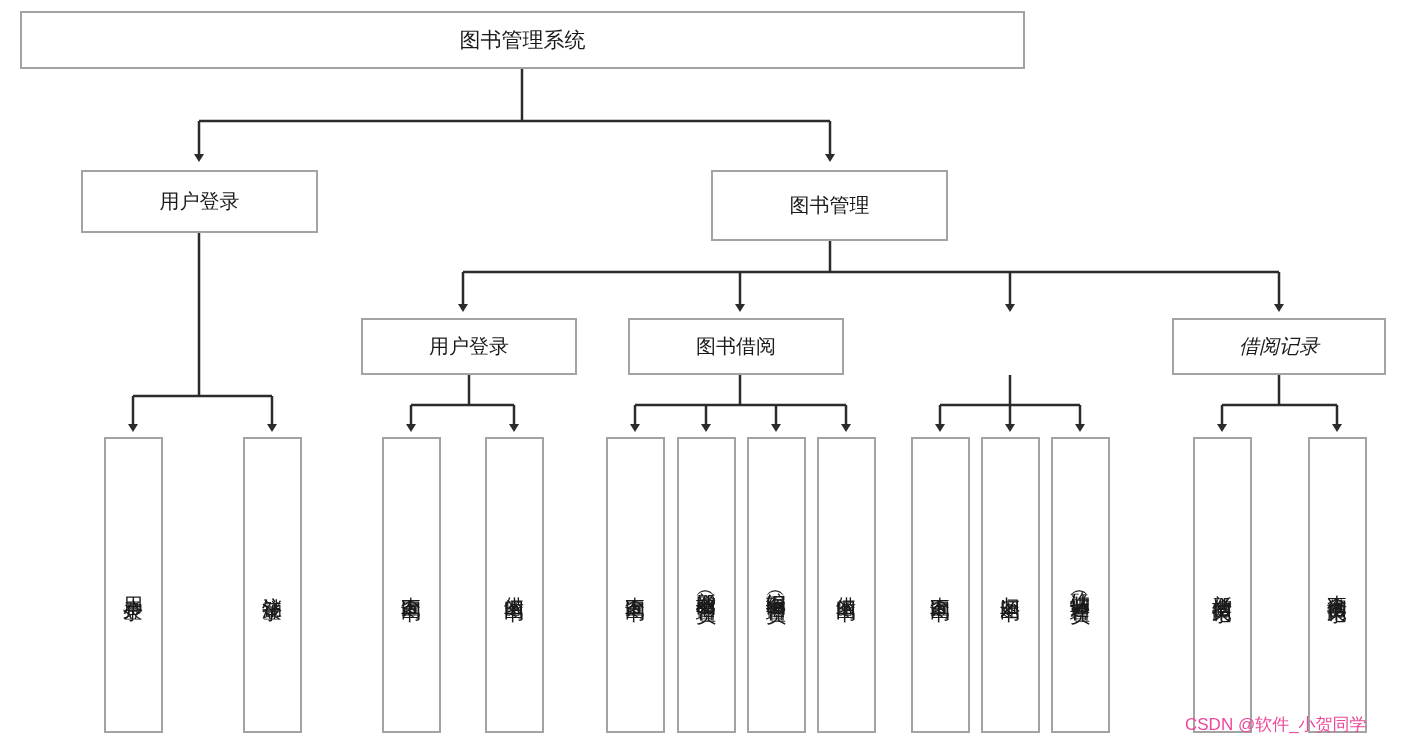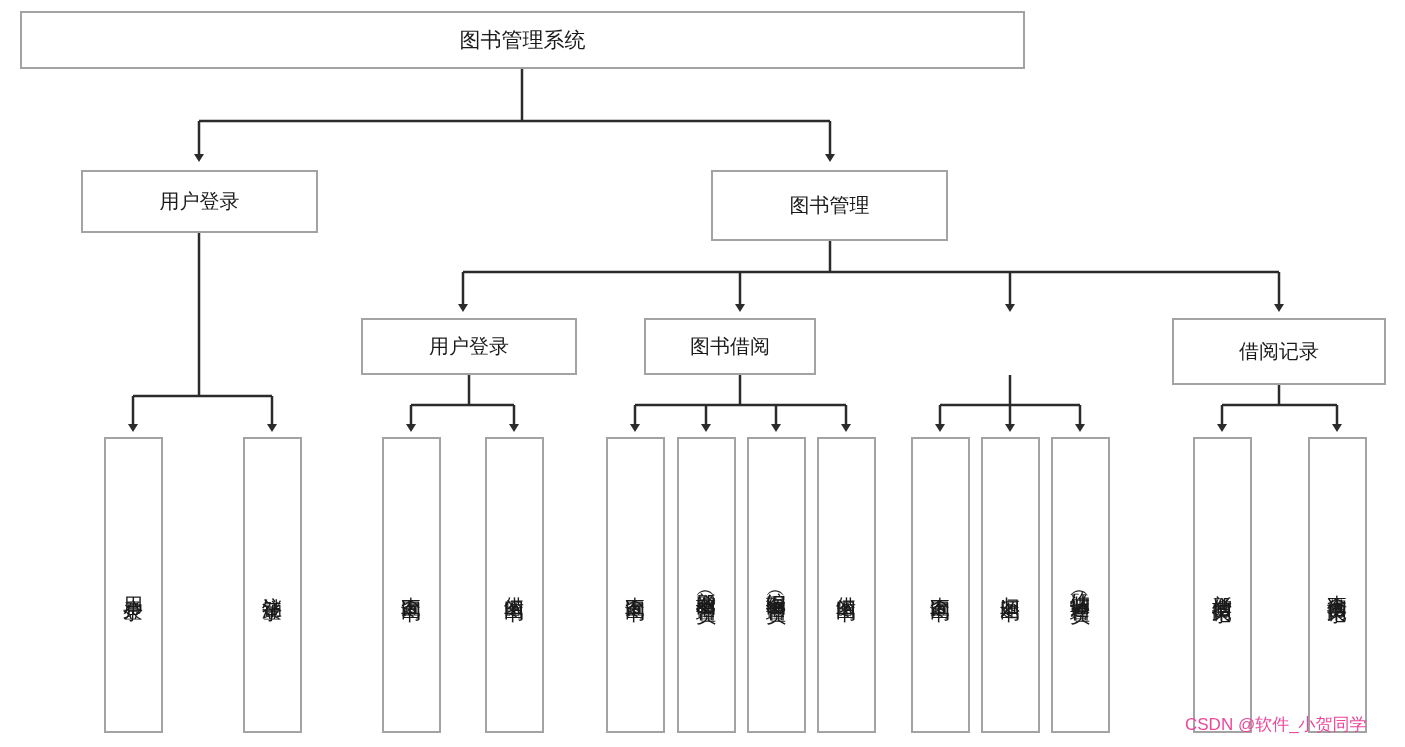--- a/index.html
+++ b/index.html
@@ -133,24 +133,24 @@
   <div class="node lvl2" style="left:81px; top:170px; width:237px; height:63px;">
     <span class="node-label">用户登录</span>
   </div>
   <div class="node lvl2" style="left:711px; top:170px; width:237px; height:71px;align-items:center;">
     <span class="node-label">图书管理</span>
   </div>
 
   <div class="node lvl3" style="left:361px; top:318px; width:216px; height:57px;">
     <span class="node-label">用户登录</span>
   </div>
-  <div class="node lvl3" style="left:644px; top:318px; width:172px; height:57px;align-items:center;">
+  <div class="node lvl3" style="left:628px; top:318px; width:216px; height:57px;align-items:center;">
     <span class="node-label">图书借阅</span>
   </div>
-  <div class="node lvl3" style="left:1172px; top:318px; width:214px; height:67px;">
+  <div class="node lvl3" style="left:1172px; top:318px; width:214px; height:57px;font-style:italic;">
     <span class="node-label">借阅记录</span>
   </div>
 
   <div class="node leaf" style="left:104px; top:437px; width:59px; height:296px;">
     <span class="node-label">用户登录</span>
   </div>
   <div class="node leaf" style="left:243px; top:437px; width:59px; height:296px;">
     <span class="node-label">注销登录</span>
   </div>
 

